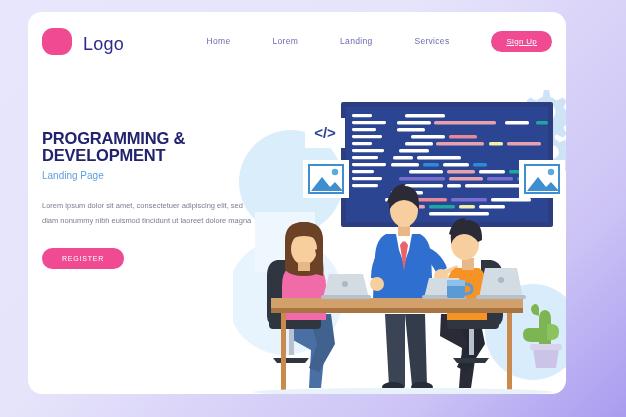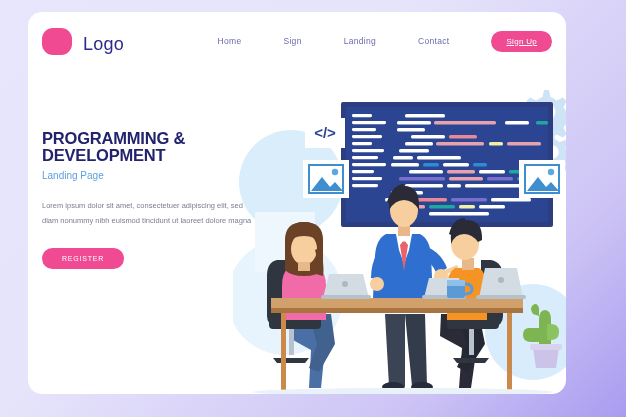--- a/index.html
+++ b/index.html
@@ -83,23 +83,23 @@
 
 <div id="card">
 
   <div id="navbar">
     <div id="brand">
       <div id="logo-mark"></div>
       <div id="logo-text">Logo</div>
     </div>
     <div id="navlinks">
       <div class="navlink">Home</div>
-      <div class="navlink">Sign</div>
+      <div class="navlink">Lorem</div>
       <div class="navlink">Landing</div>
-      <div class="navlink">Contact</div>
+      <div class="navlink">Services</div>
       <button id="signup-button">Sign Up</button>
     </div>
   </div>
 
   <div id="hero">
     <div id="hero-title">PROGRAMMING &amp; DEVELOPMENT</div>
     <div id="hero-subtitle">Landing Page</div>
     <div id="hero-body">Lorem ipsum dolor sit amet, consectetuer adipiscing elit, sed diam nonummy nibh euismod tincidunt ut laoreet dolore magna</div>
     <button id="register-button">REGISTER</button>
   </div>

